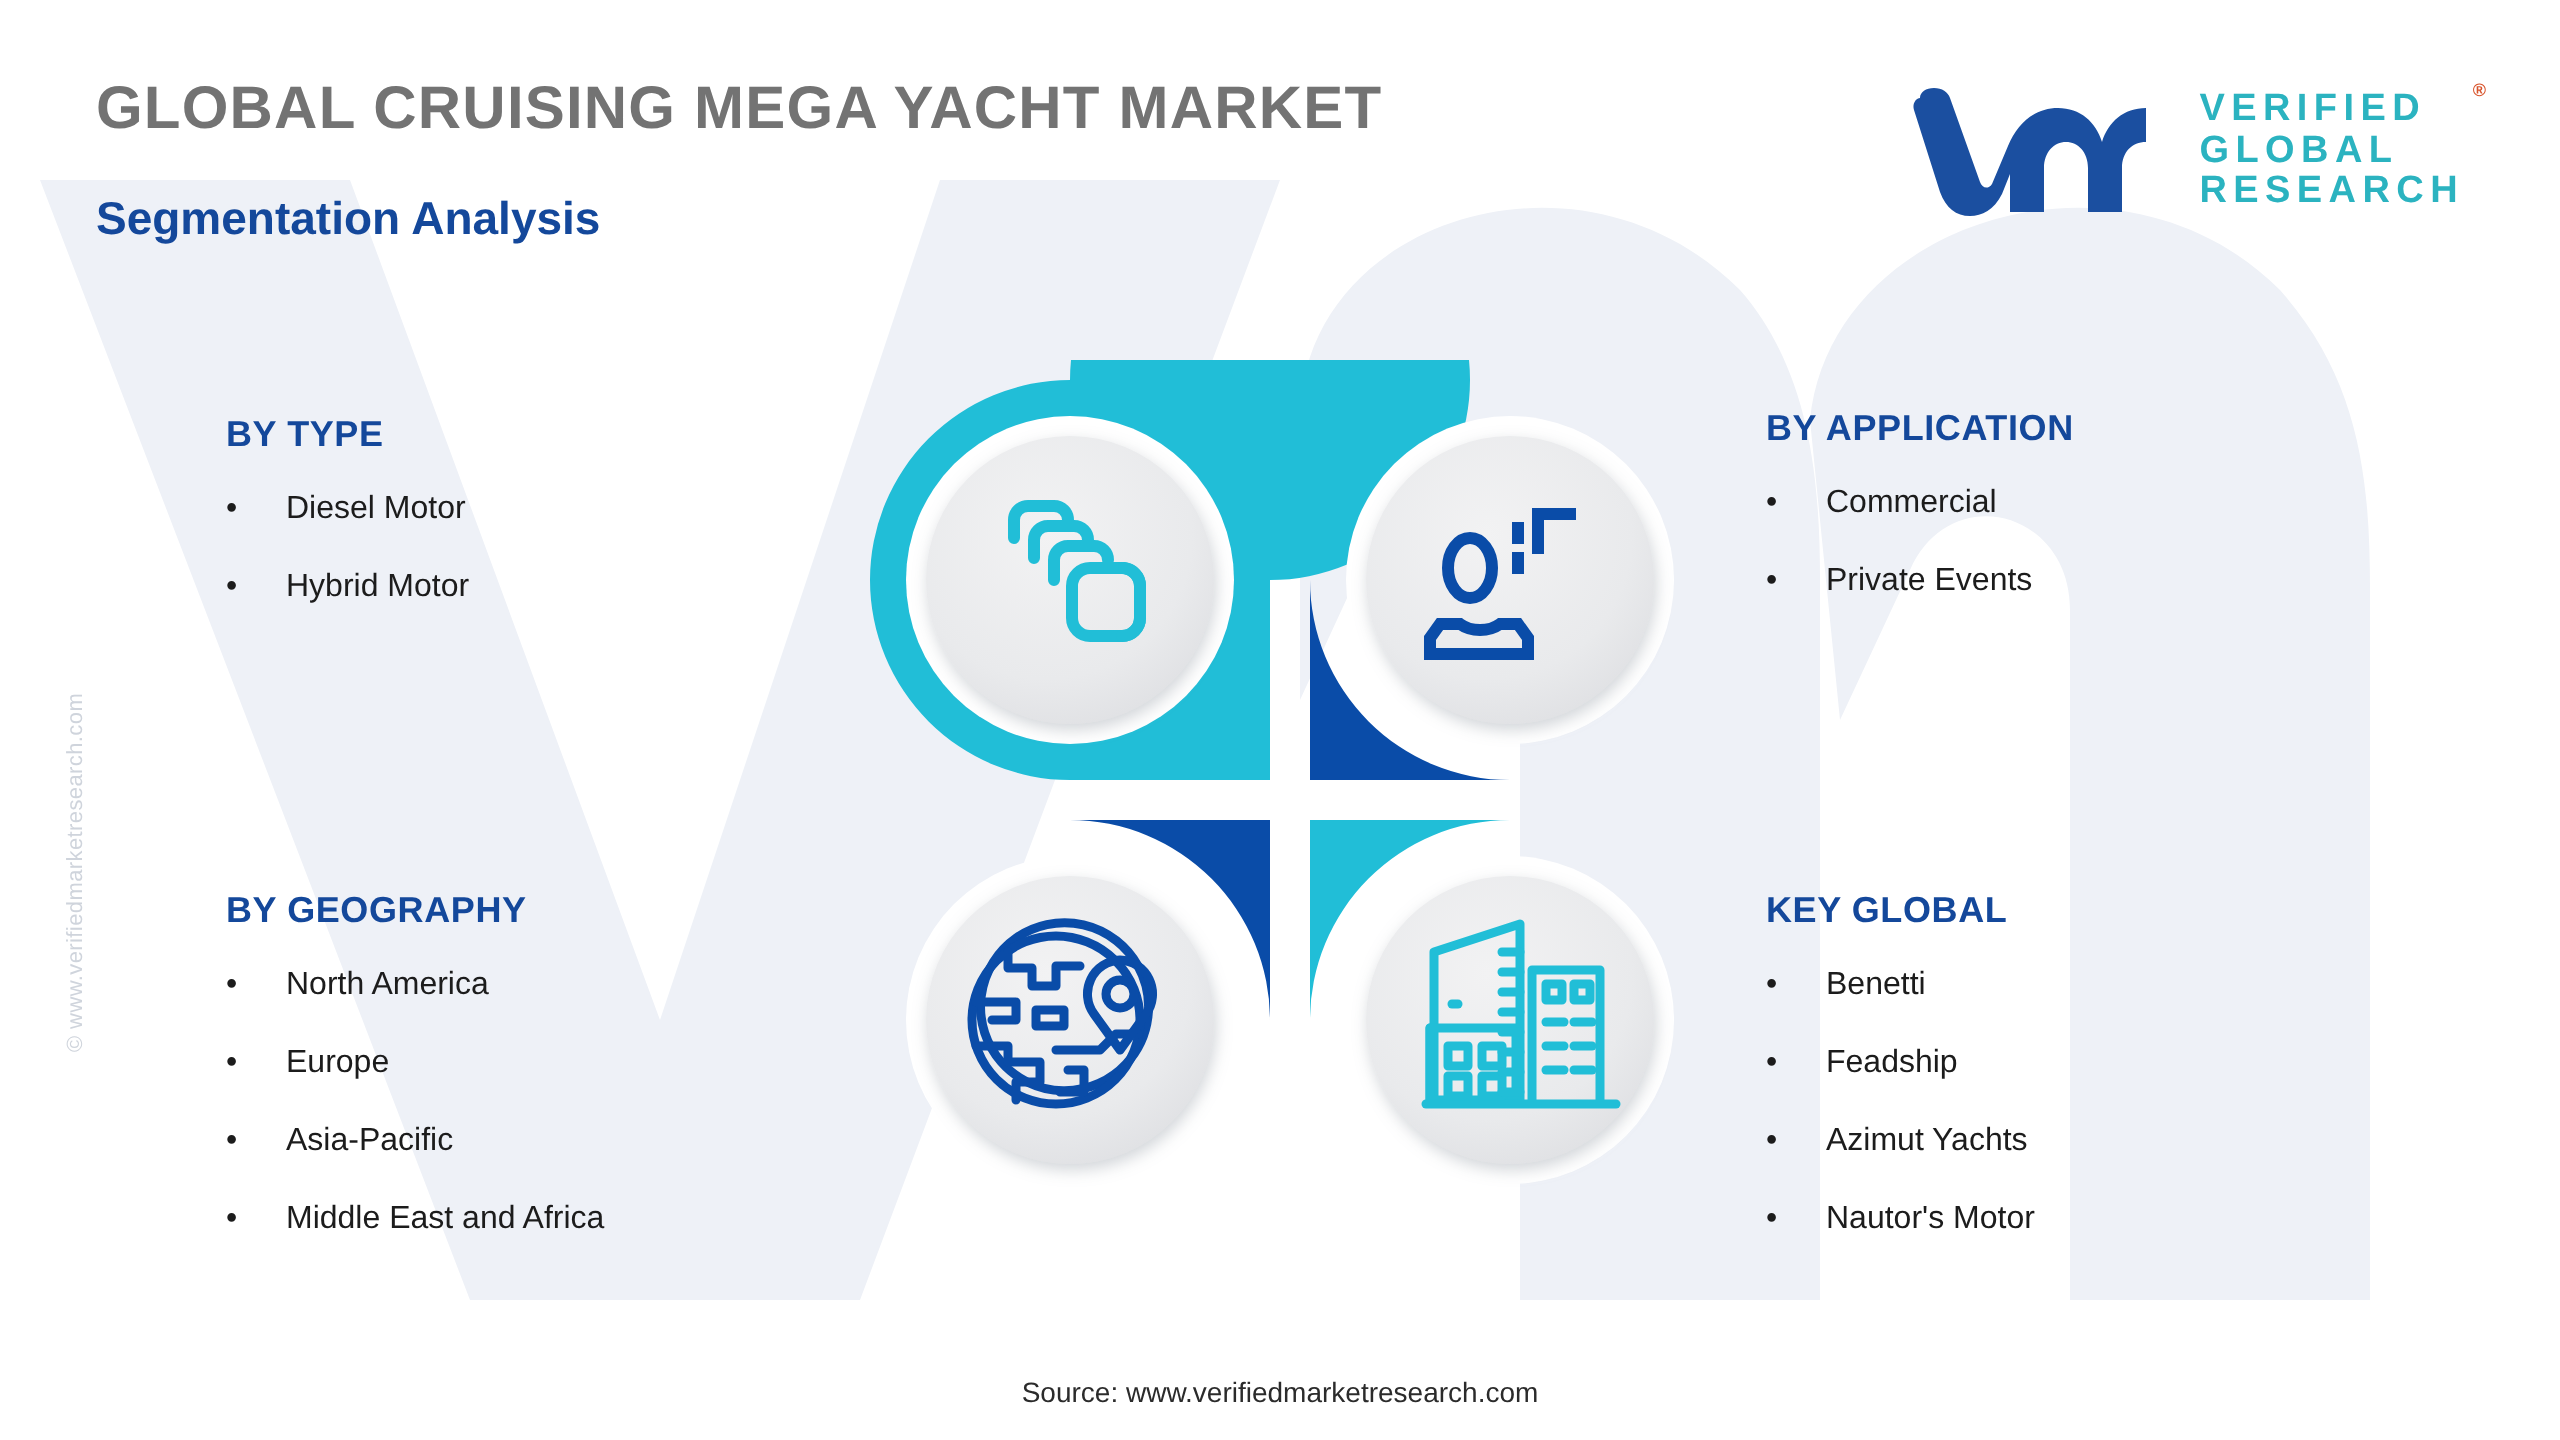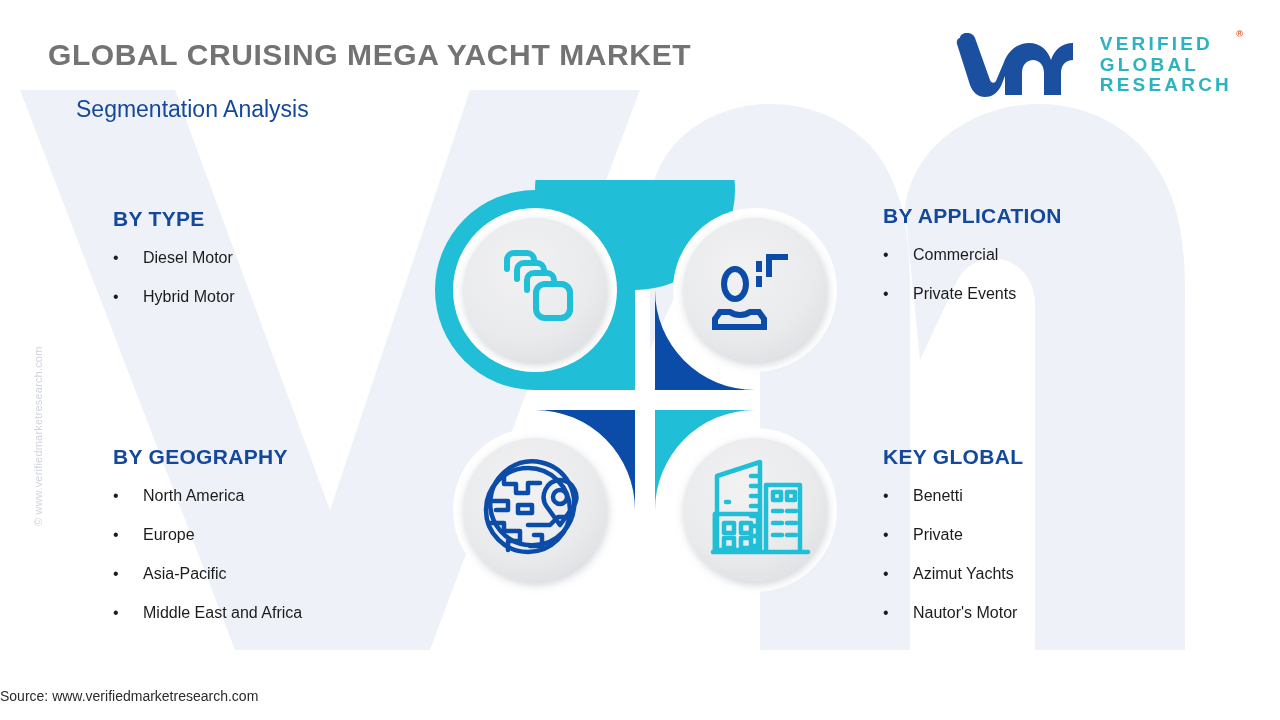--- a/index.html
+++ b/index.html
@@ -42,31 +42,30 @@
     font-weight: bold;
     letter-spacing: 0.6px;
     color: #737373;
     white-space: nowrap;
   }
   .subtitle {
     position: absolute;
     left: 48px;
     top: 96px;
     font-size: 23px;
-    font-weight: normal;
+    font-weight: bold;
     color: #14489b;
     white-space: nowrap;
-    margin-left: 28px;
   }
 
   
   .logo {
     position: absolute;
     right: 48px;
-    top: 32px;
+    top: 43px;
     display: flex;
     align-items: center;
     gap: 26px;
   }
   .logo-mark { display: block; }
   .logo-text {
     display: flex;
     flex-direction: column;
     line-height: 1.08;
     position: relative;
@@ -86,21 +85,21 @@
     color: #d8532b !important;
     font-weight: bold;
   }
 
   
   .segment {
     position: absolute;
     z-index: 5;
   }
   .seg-title {
-    font-size: 21px;
+    font-size: 18px;
     font-weight: bold;
     color: #14489b;
     letter-spacing: 0.3px;
     margin-bottom: 18px;
     white-space: nowrap;
   }
   .seg-list {
     list-style: none;
     margin: 0;
     padding: 0;
@@ -135,21 +134,21 @@
     height: 435px;
     z-index: 4;
   }
 
   
   .footer {
     position: absolute;
     left: 0;
     top: 688px;
     width: 1280px;
-    text-align: left;
+    text-align: center;
     font-size: 14px;
     color: #2b2b2b;
     z-index: 5;
   }
 
   
   .side-watermark {
     position: absolute;
     left: -92px;
     top: 390px;
@@ -246,21 +245,21 @@
 
 <div class="segment" id="seg-keyplayer">
   <div class="seg-title">KEY GLOBAL</div>
   <ul class="seg-list">
     <li class="seg-item">
       <span class="bullet">•</span>
       <span>Benetti</span>
     </li>
     <li class="seg-item">
       <span class="bullet">•</span>
-      <span>Private</span>
+      <span>Feadship</span>
     </li>
     <li class="seg-item">
       <span class="bullet">•</span>
       <span>Azimut  Yachts</span>
     </li>
     <li class="seg-item">
       <span class="bullet">•</span>
       <span>Nautor's Motor</span>
     </li>
   </ul>

